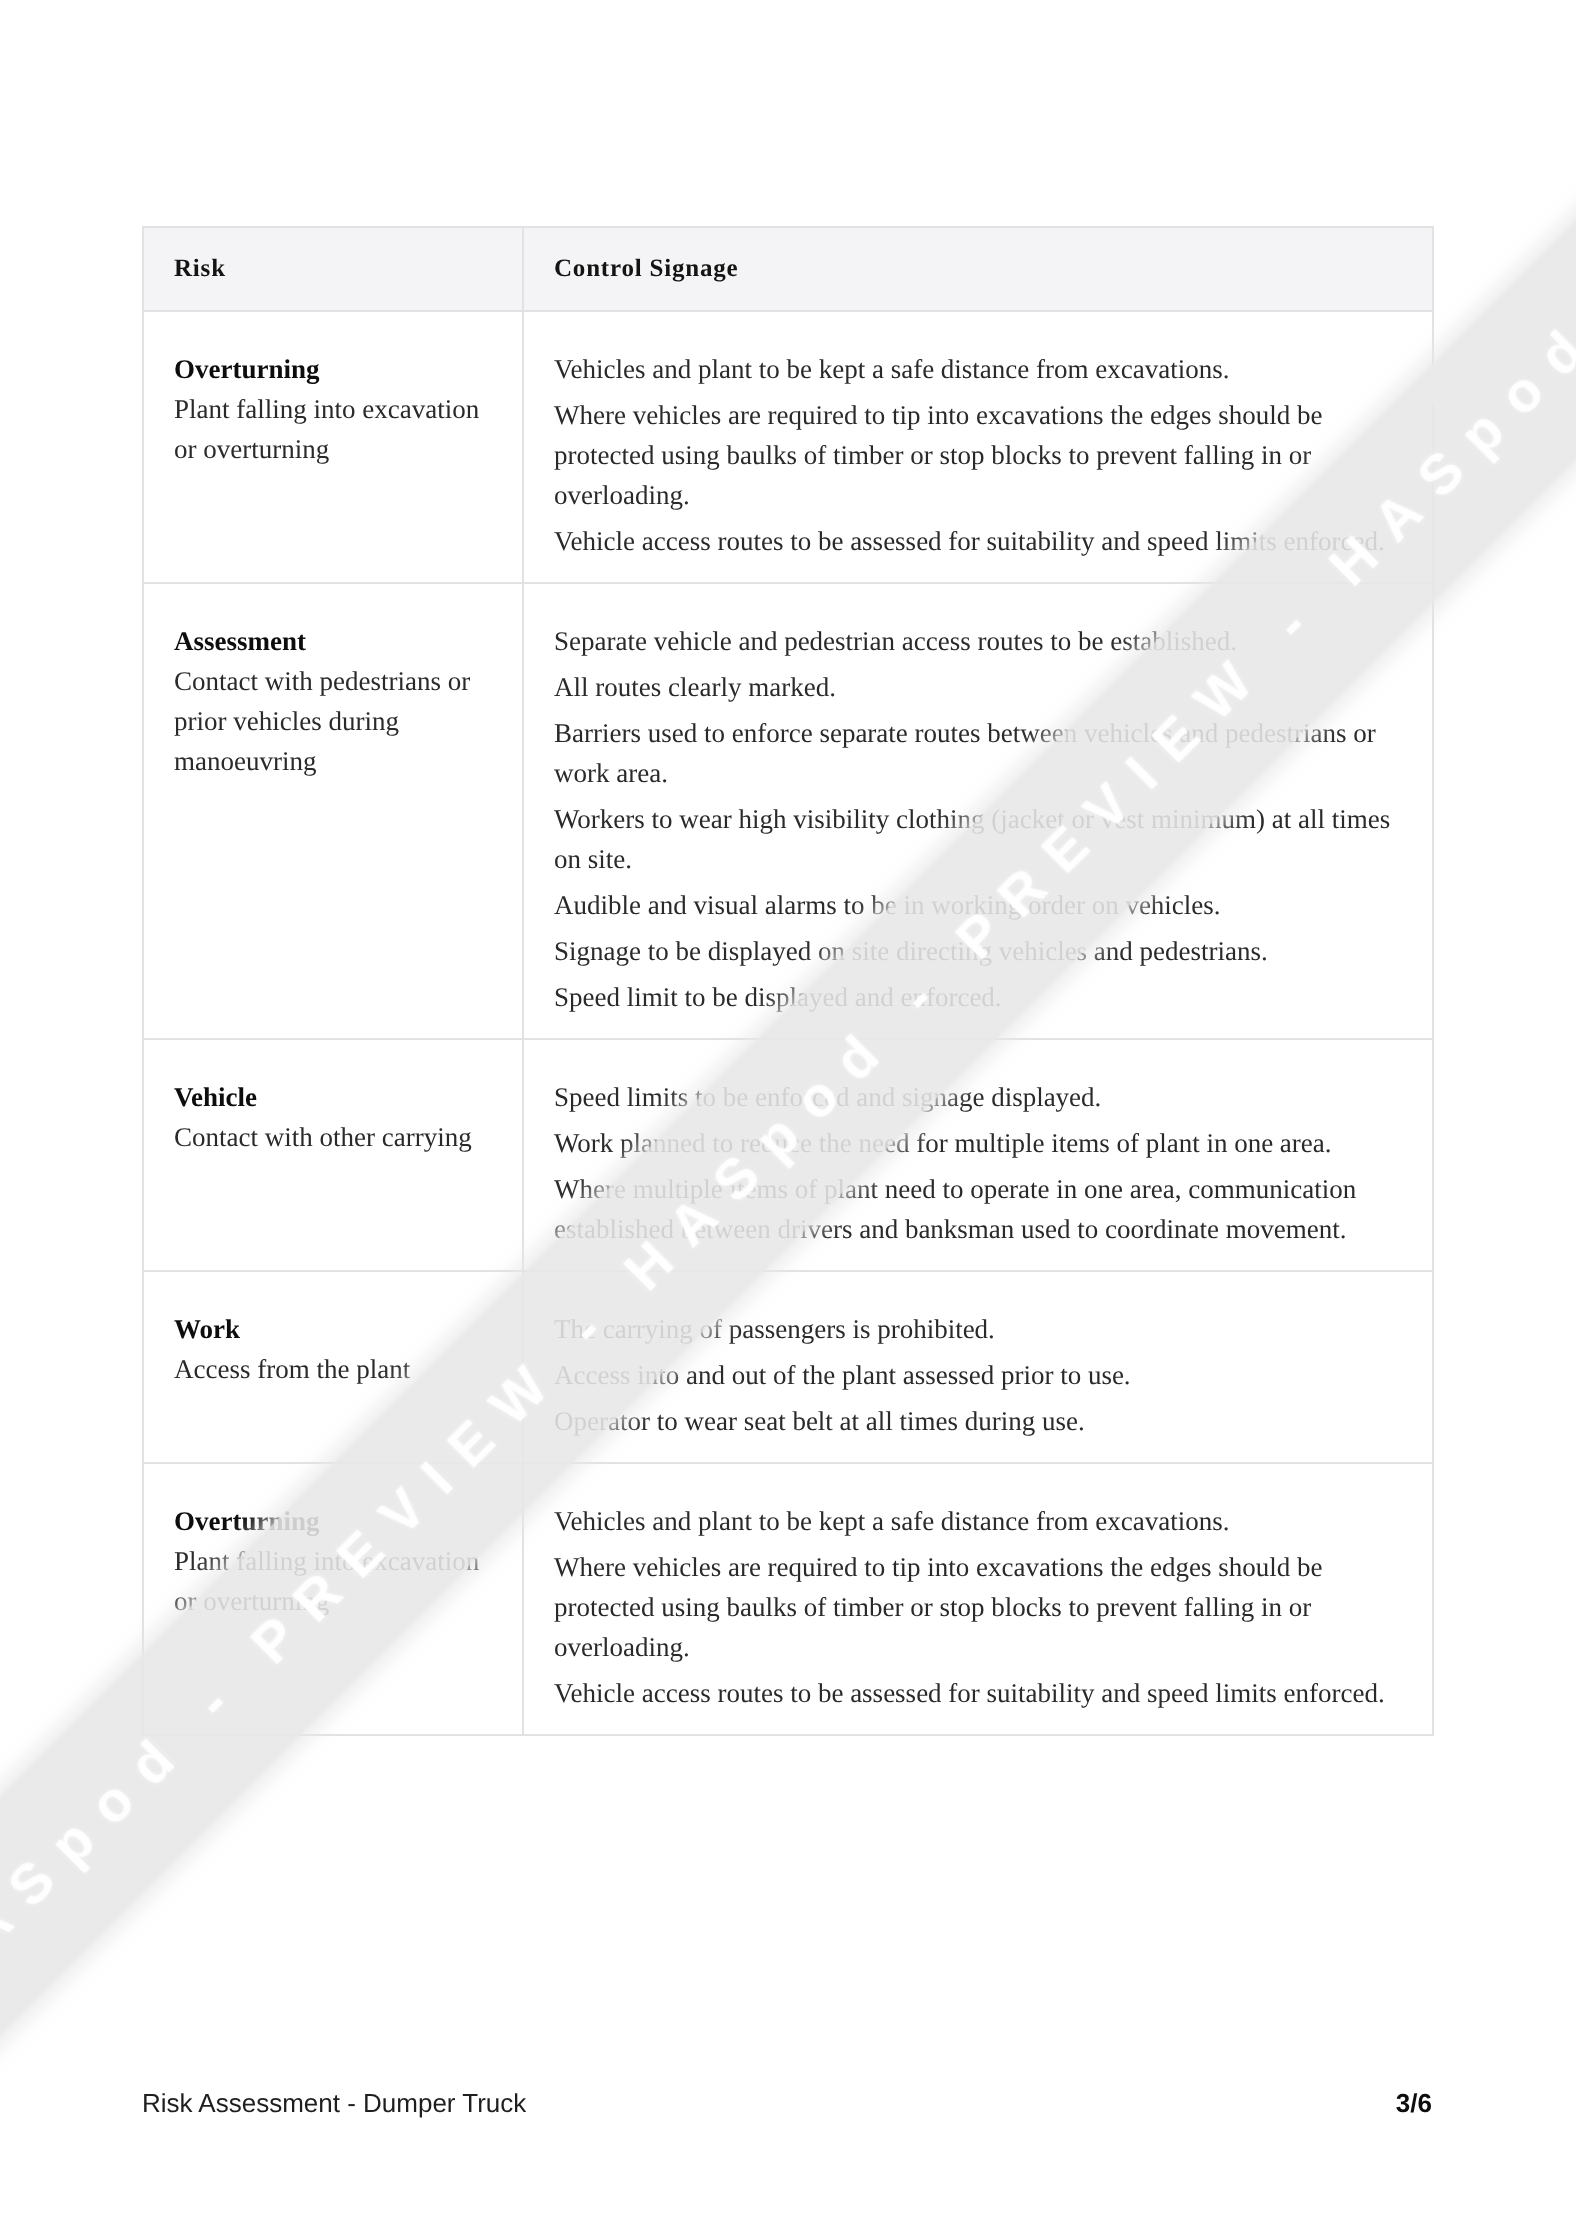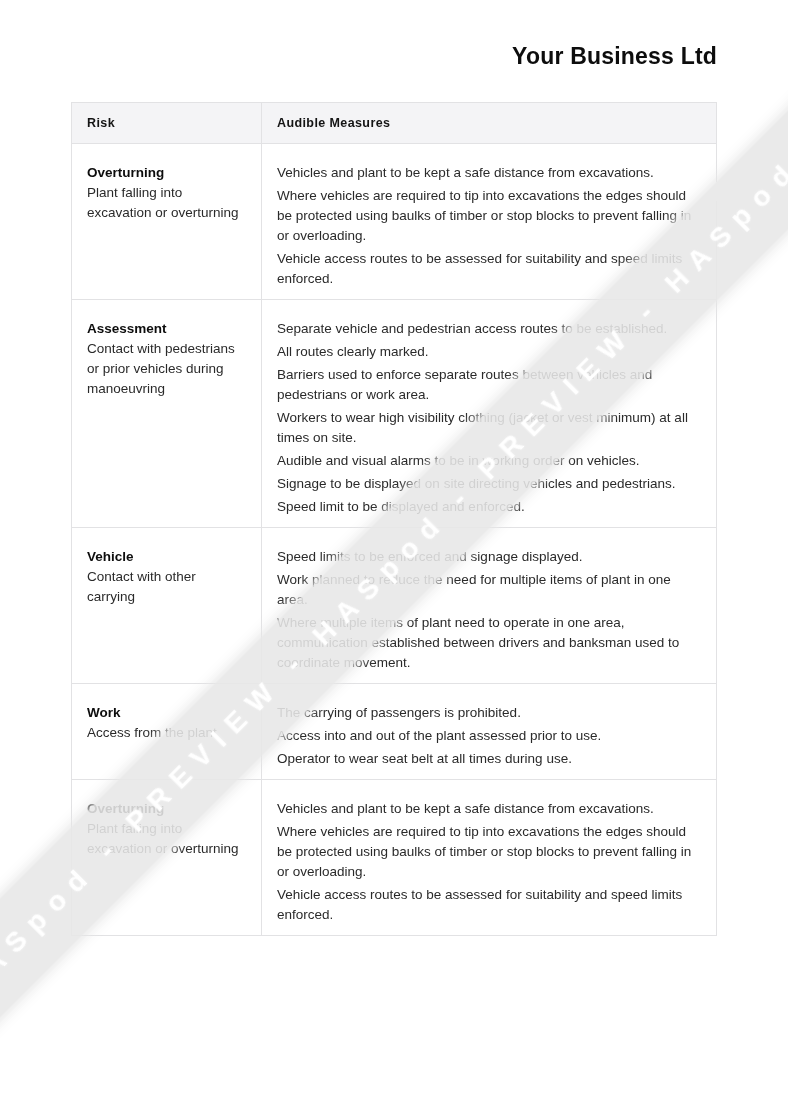--- a/index.html
+++ b/index.html
@@ -17,24 +17,25 @@
   .company {
     position: absolute;
     top: 43px; right: 71px;
     font-size: 23px;
     font-weight: 800;
     color: #0d0d0d;
     letter-spacing: 0.2px;
   }
   table.risk-table {
     position: absolute;
-    left: 71px; top: 102px;
+    left: 71px; top: 113px;
     width: 645px;
     border-collapse: collapse;
     table-layout: fixed;
+    font-family: Liberation Serif, serif;
   }
   .risk-table th {
     background: #f4f4f6;
     border: 1px solid #e2e2e4;
     text-align: left;
     font-size: 12.5px;
     font-weight: 700;
     color: #141414;
     letter-spacing: 0.4px;
     padding: 13px 15px;
@@ -89,31 +90,30 @@
     font-size: 13px;
     color: #1e1e1e;
   }
   .footer .page-num { font-weight: 700; color: #0d0d0d; }
 </style>
 </head>
 <body>
 
 <div class="page">
 
-  <div class="company">Your Business Ltd</div>
 
   <table class="risk-table">
     <colgroup>
       <col style="width:190px">
       <col style="width:455px">
     </colgroup>
     <thead>
       <tr>
         <th>Risk</th>
-        <th>Audible Measures</th>
+        <th>Control Signage</th>
       </tr>
     </thead>
     <tbody>
       <tr>
         <td>
           <div class="risk-title">Overturning</div>
           <div class="risk-desc">Plant falling into excavation or overturning</div>
         </td>
         <td class="measures">
           <p>Vehicles and plant to be kept a safe distance from excavations.</p>
@@ -169,14 +169,18 @@
           <p>Vehicle access routes to be assessed for suitability and speed limits enforced.</p>
         </td>
       </tr>
     </tbody>
   </table>
 
   <div class="watermark">
     <span class="wm-text">HASpod - PREVIEW - HASpod - PREVIEW - HASpod</span>
   </div>
 
+  <div class="footer">
+    <span>Risk Assessment - Dumper Truck</span>
+    <span class="page-num">3/6</span>
+  </div>
 
 </div>
 
 </body></html>

